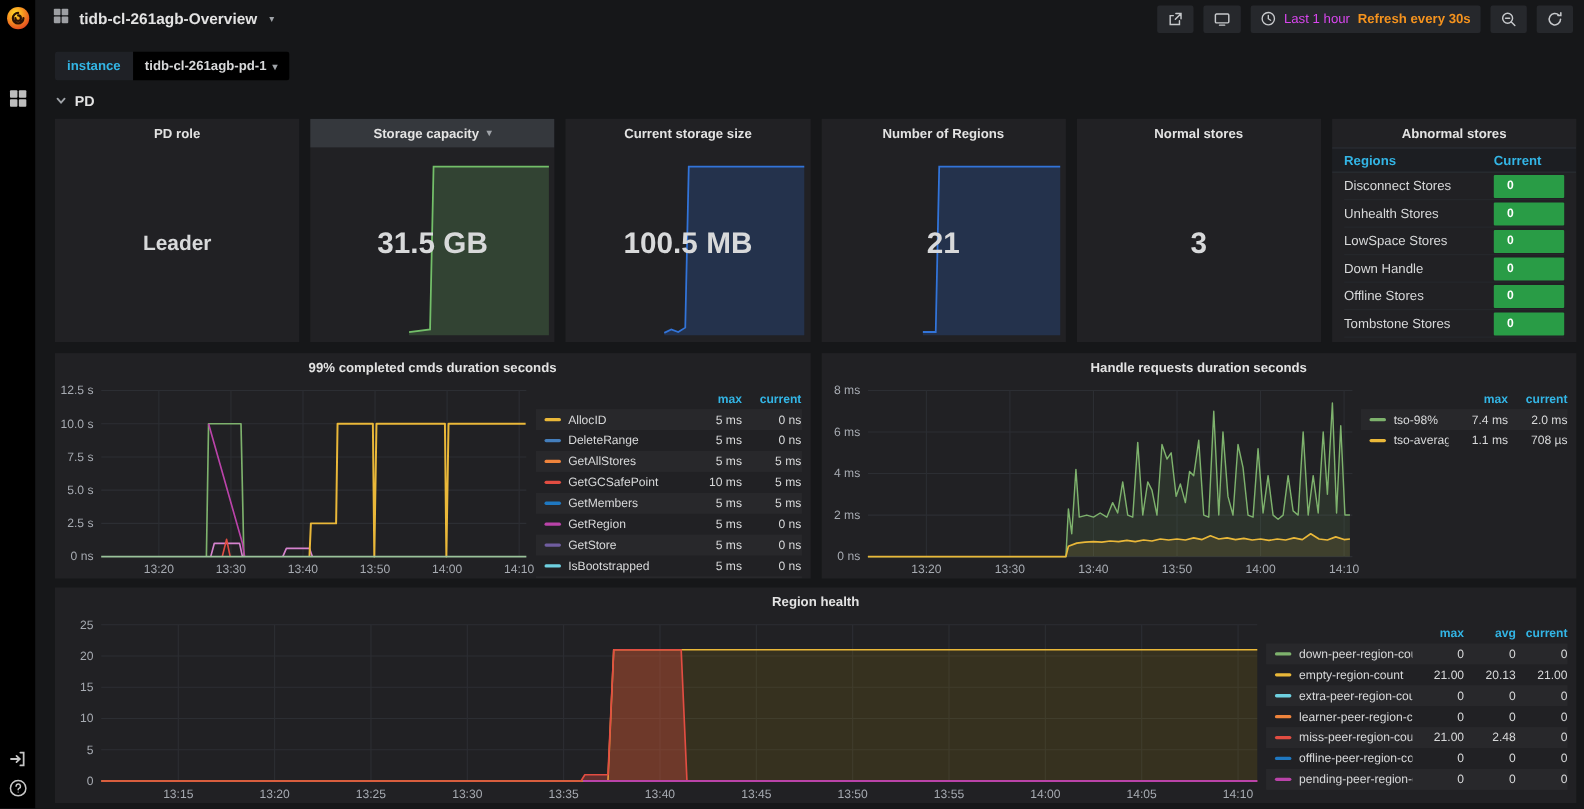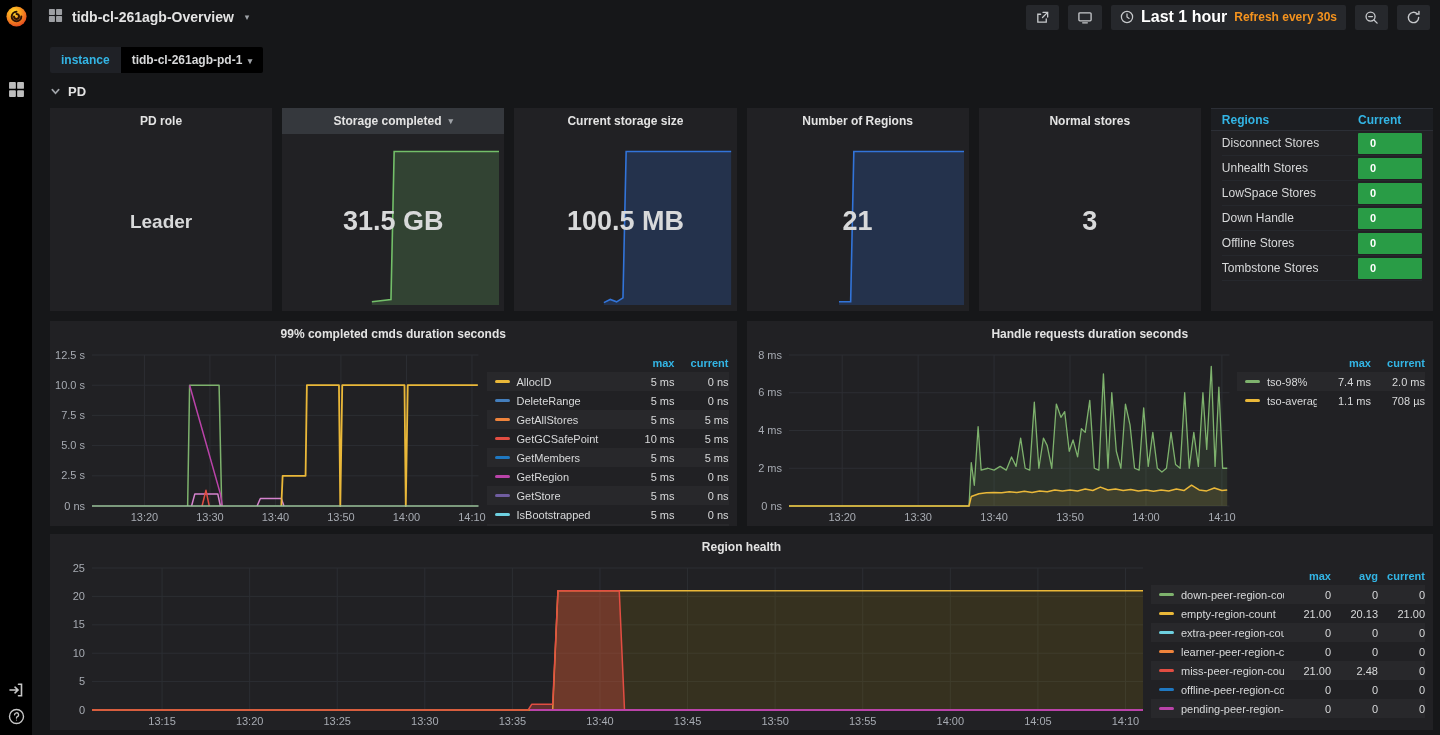--- a/index.html
+++ b/index.html
@@ -22,21 +22,21 @@
   .topnav { height:34px; display:flex; align-items:center; justify-content:space-between; padding:0 10px 0 16px; }
   .nav-left { display:flex; align-items:center; gap:9px; cursor:pointer; }
   .nav-title { font-size:14px; font-weight:bold; color:#e3e3e3; }
   .caret { display:inline-block; font-size:9px; color:#9fa3a8; margin-left:2px; }
   .nav-right { display:flex; align-items:center; gap:9px; }
   .nav-btn {
     height:25px; background:#26282c; border-radius:2px; display:flex; align-items:center;
     padding:0 9px; cursor:pointer; gap:7px;
   }
   .nav-btn svg { display:block; }
-  .time-text { font-size:16px; font-weight:bold; color:#ffffff; }
+  .time-text { font-size:12px; font-weight:normal; color:#d946ef; }
   .refresh-text { font-size:12px; font-weight:bold; color:#f5931e; }
   
   .submenu { margin:13px 0 0 18px; display:flex; }
   .var-label {
     background:#1f2126; color:#33b5e5; font-size:12px; font-weight:bold;
     padding:0 11px; height:26px; line-height:26px; border-radius:2px 0 0 2px;
   }
   .var-value {
     background:#000000; color:#d8d9da; font-size:12px; font-weight:bold;
     padding:0 11px; height:26px; line-height:26px; border-radius:0 2px 2px 0; cursor:pointer;
@@ -212,21 +212,21 @@
 
   <div class="row1">
     <div class="panel">
       <div class="panel-title">PD role</div>
       <div class="stat-body">
         <div class="stat-value small">Leader</div>
       </div>
     </div>
     <div class="panel">
       <div class="panel-title active">
-        <span>Storage completed</span>
+        <span>Storage capacity</span>
         <span class="caret">▾</span>
       </div>
       <div class="stat-body">
         <svg class="spark" preserveAspectRatio="none" viewBox="0 0 100 100">
             <path d="M40,98 L 49,96.5 L 50.5,3.5 L 100,3.5 L 100,100 L 40,100 Z" fill="rgba(115,191,105,0.22)"></path>
             <polyline points="40,98 49,96.5 50.5,3.5 100,3.5" fill="none" stroke="#73bf69" stroke-width="1.6" vector-effect="non-scaling-stroke"></polyline>
           </svg>
         <div class="stat-value">31.5 GB</div>
       </div>
     </div>
@@ -250,20 +250,21 @@
         <div class="stat-value">21</div>
       </div>
     </div>
     <div class="panel">
       <div class="panel-title">Normal stores</div>
       <div class="stat-body">
         <div class="stat-value">3</div>
       </div>
     </div>
     <div class="panel">
+      <div class="panel-title">Abnormal stores</div>
       <div class="ab-table">
         <div class="ab-head">
           <span class="c1">Regions</span>
           <span class="c2">Current</span>
         </div>
         <div id="ab-rows">
             <div class="ab-row">
               <span class="metric">Disconnect Stores</span>
               <span class="val" style="background: rgb(41, 156, 70);">0</span>
             </div>

